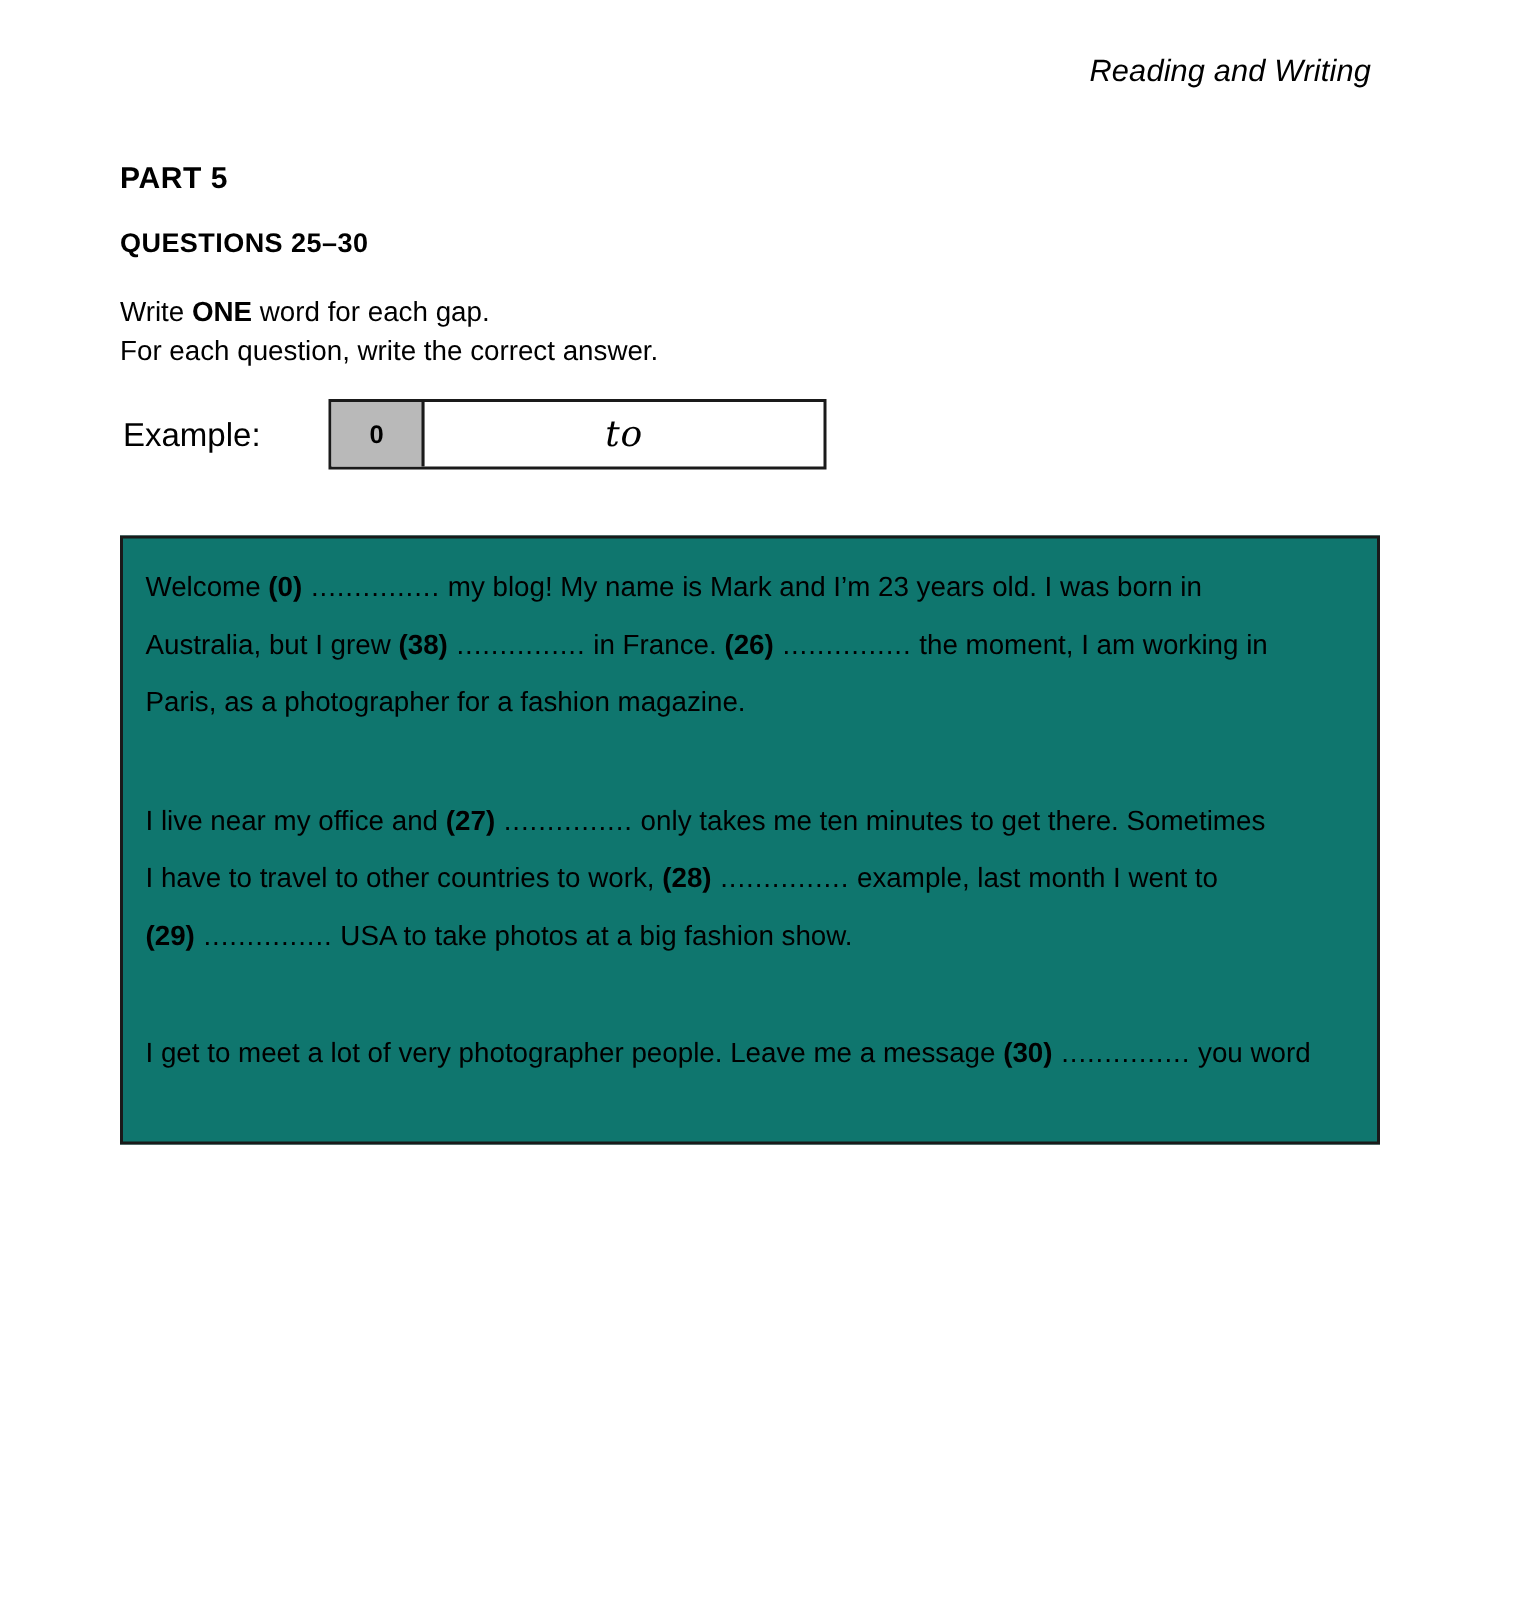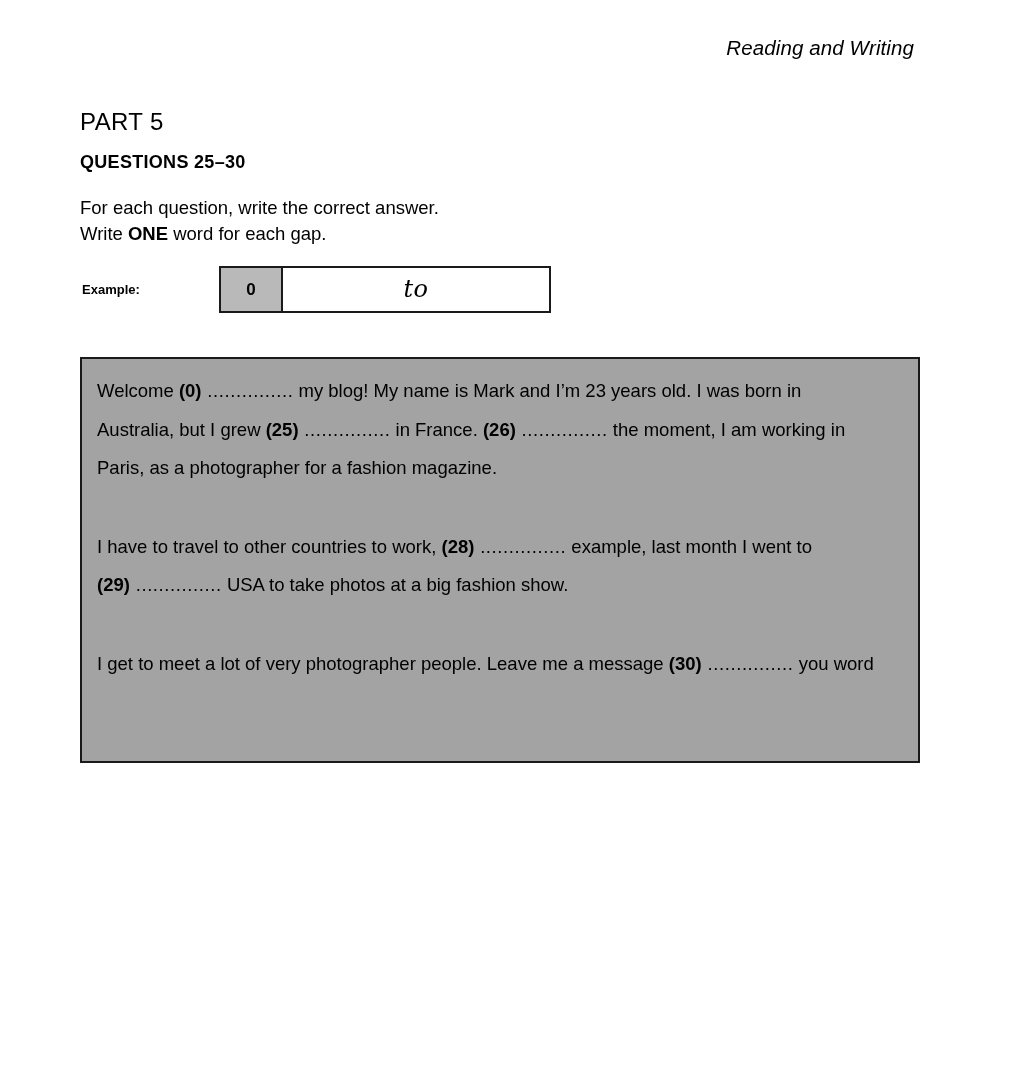--- a/index.html
+++ b/index.html
@@ -32,22 +32,22 @@
     font-size: 20.5px;
     letter-spacing: 0.1px;
     white-space: nowrap;
   }
 
   
   .part-title {
     position: absolute;
     left: 80px;
     top: 108px;
-    font-size: 24px;
-    font-weight: normal;
+    font-size: 20px;
+    font-weight: bold;
     letter-spacing: 0.4px;
   }
   .questions-title {
     position: absolute;
     left: 80px;
     top: 152px;
     font-size: 18px;
     font-weight: bold;
     letter-spacing: 0.3px;
   }
@@ -70,22 +70,22 @@
   
   .example-row {
     position: absolute;
     left: 82px;
     top: 265px;
     height: 49px;
     display: flex;
     align-items: center;
   }
   .example-label {
-    font-size: 13px;
-    font-weight: bold;
+    font-size: 22px;
+    font-weight: normal;
     width: 137px;
     line-height: 49px;
   }
   .example-box {
     display: flex;
     width: 332px;
     height: 47px;
     border: 2px solid #1a1a1a;
     box-sizing: border-box;
     background: #ffffff;
@@ -115,21 +115,21 @@
 
   
   .text-box {
     position: absolute;
     left: 80px;
     top: 357px;
     width: 840px;
     height: 406px;
     border: 2px solid #1a1a1a;
     box-sizing: border-box;
-    background: #a3a3a3;
+    background: #0f766e;
   }
   .text-body {
     position: absolute;
     left: 15px;
     top: 13px;
     right: 12px;
     font-size: 18.5px;
   }
   .para {
     margin: 0;
@@ -155,42 +155,43 @@
 
 <div class="page">
 
   <div class="running-header">Reading and Writing</div>
 
   <div class="part-title">PART 5</div>
 
   <div class="questions-title">QUESTIONS 25–30</div>
 
   <div class="instructions">
-    <div class="line">For each question, write the correct answer.</div>
     <div class="line">
       <span>Write </span><b>ONE</b><span> word for each gap.</span>
     </div>
+    <div class="line">For each question, write the correct answer.</div>
   </div>
 
   <div class="example-row">
     <div class="example-label">Example:</div>
     <div class="example-box">
       <div class="example-num">0</div>
       <div class="example-answer">to</div>
     </div>
   </div>
 
   <div class="text-box">
     <div class="text-body" id="passage-body">
         <div class="para">
           <div class="tline"><span>Welcome </span><b>(0)</b><span class="gap"> ...............</span><span> my blog! My name is Mark and I’m 23 years old. I was born in</span></div>
-          <div class="tline"><span>Australia, but I grew </span><b>(25)</b><span class="gap"> ...............</span><span> in France. </span><b>(26)</b><span class="gap"> ...............</span><span> the moment, I am working in</span></div>
+          <div class="tline"><span>Australia, but I grew </span><b>(38)</b><span class="gap"> ...............</span><span> in France. </span><b>(26)</b><span class="gap"> ...............</span><span> the moment, I am working in</span></div>
           <div class="tline"><span>Paris, as a photographer for a fashion magazine.</span></div>
         </div>
         <div class="para">
+          <div class="tline"><span>I live near my office and </span><b>(27)</b><span class="gap"> ...............</span><span> only takes me ten minutes to get there. Sometimes</span></div>
           <div class="tline"><span>I have to travel to other countries to work, </span><b>(28)</b><span class="gap"> ...............</span><span> example, last month I went to</span></div>
           <div class="tline"><b>(29)</b><span class="gap"> ...............</span><span> USA to take photos at a big fashion show.</span></div>
         </div>
         <div class="para">
           <div class="tline"><span>I get to meet a lot of very photographer people. Leave me a message </span><b>(30)</b><span class="gap"> ...............</span><span> you word</span></div>
         </div>
       </div>
   </div>
 
 </div>

